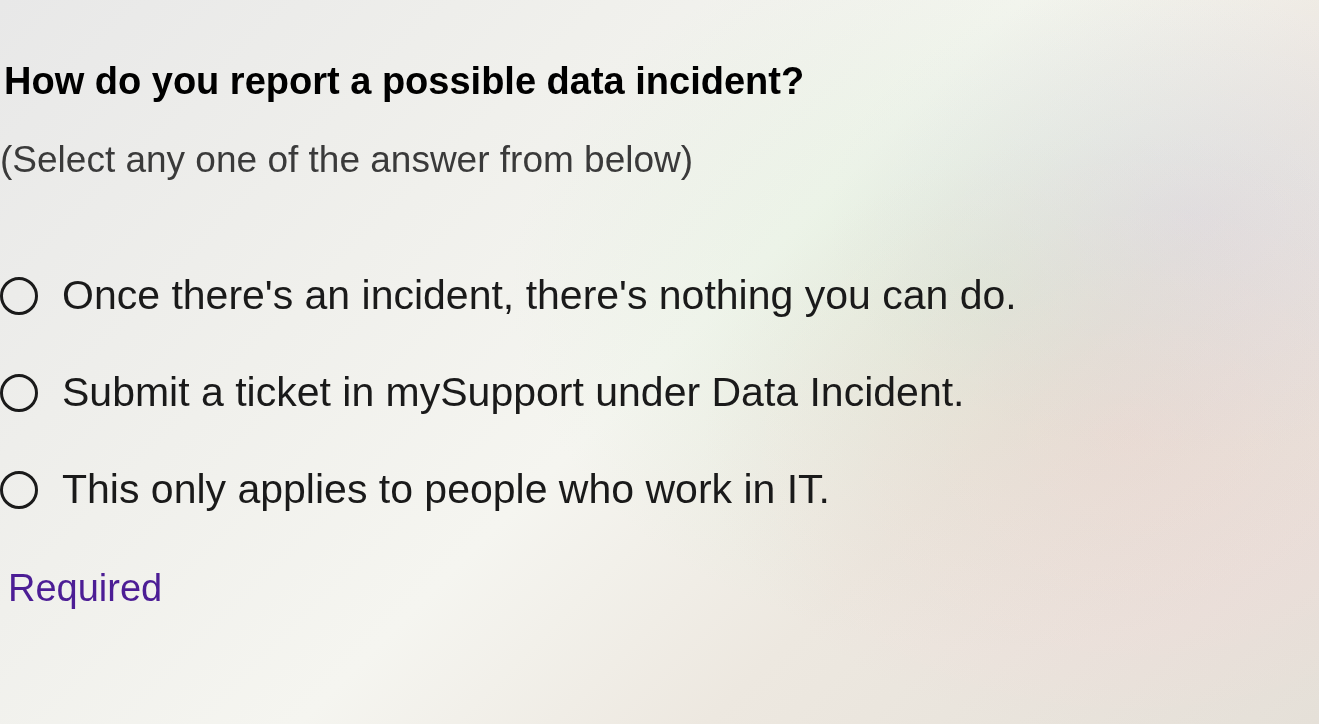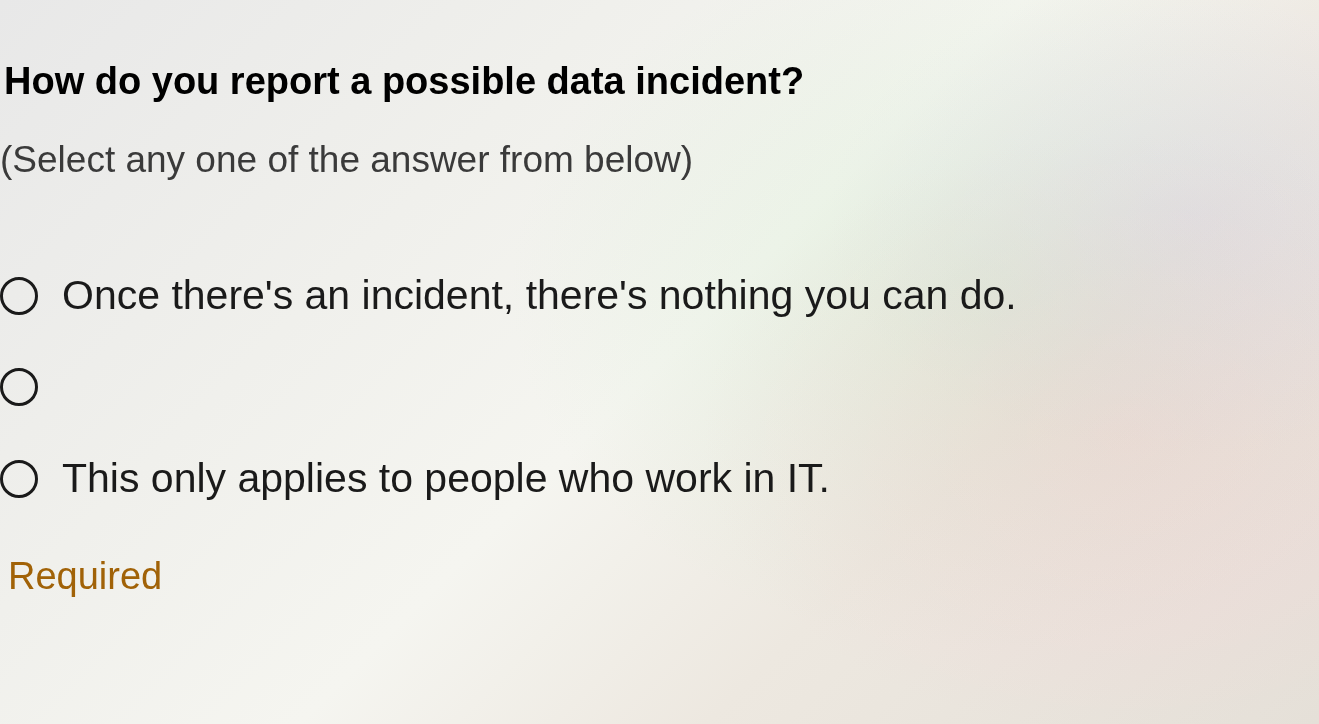--- a/index.html
+++ b/index.html
@@ -67,38 +67,39 @@
     .option-label {
       font-size: 41px;
       font-weight: 400;
       color: #1a1a1a;
       line-height: 1.2;
     }
     .required {
       margin-top: 52px;
       font-size: 38px;
       font-weight: 400;
-      color: #a16207;
+      color: #4c1d95;
       padding-left: 8px;
     }
   </style>
 </head>
 <body>
 
 <div class="content">
   <div class="question">How do you report a possible data incident?</div>
   <div class="instruction">(Select any one of the answer from below)</div>
 
   <div class="option-list">
     <label class="option-row">
       <span class="radio"></span>
       <span class="option-label">Once there's an incident, there's nothing you can do.</span>
     </label>
     <label class="option-row">
       <span class="radio"></span>
+      <span class="option-label">Submit a ticket in mySupport under Data Incident.</span>
     </label>
     <label class="option-row">
       <span class="radio"></span>
       <span class="option-label">This only applies to people who work in IT.</span>
     </label>
   </div>
 
   <div class="required">Required</div>
 </div>
 

